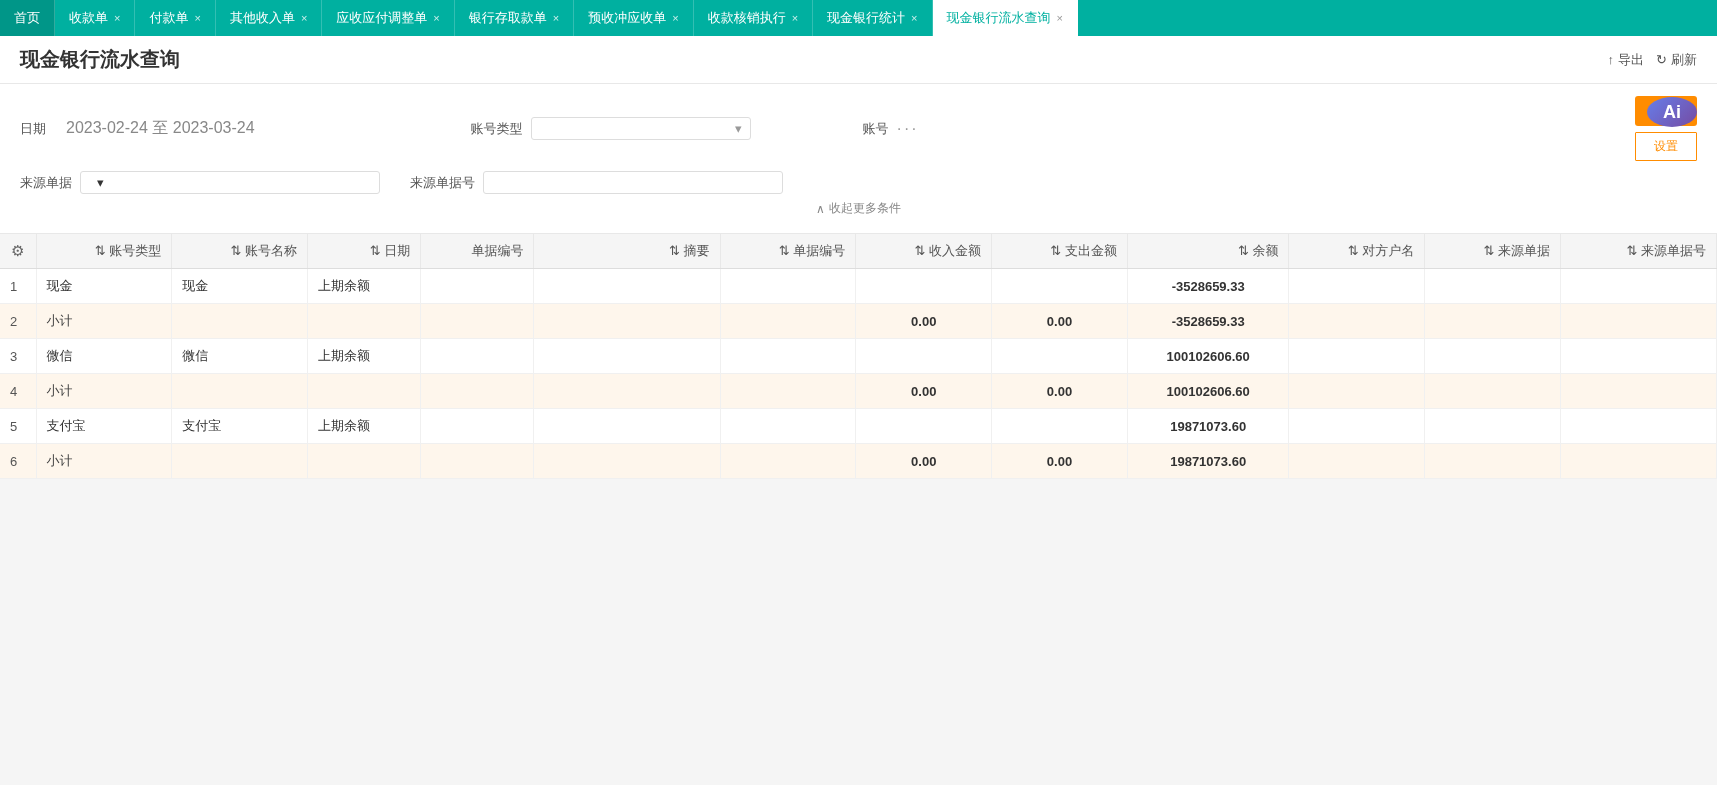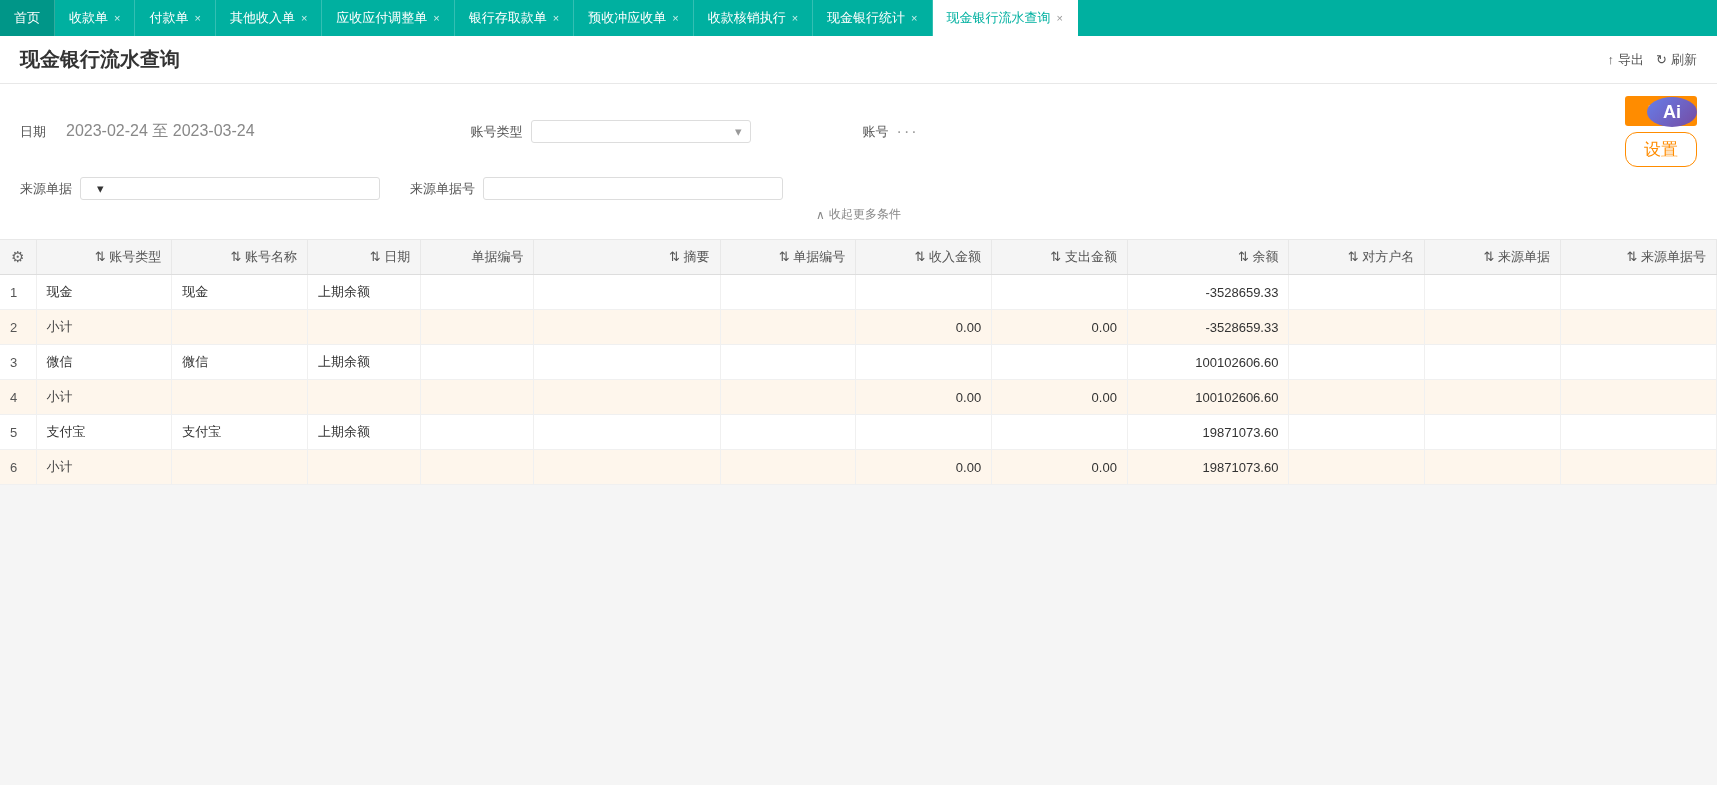--- a/index.html
+++ b/index.html
@@ -134,24 +134,24 @@
       border: none;
       border-radius: 3px;
       padding: 6px 18px;
       cursor: pointer;
       font-size: 13px;
     }
     .btn-setting {
       background: #fff;
       color: #ff8c00;
       border: 1px solid #ff8c00;
-      border-radius: 12px;
+      border-radius: 1px;
       padding: 5px 18px;
       cursor: pointer;
-      font-size: 17px;
+      font-size: 12px;
     }
     .filter-source-row {
       display: flex;
       align-items: center;
       gap: 30px;
     }
     .source-field {
       display: flex;
       align-items: center;
       gap: 8px;
@@ -225,21 +225,22 @@
       white-space: nowrap;
       border-right: 1px solid #f0f0f0;
     }
     tbody td.num-col {
       color: #555;
     }
     tbody td.orange-text {
       color: #404040;
     }
     tbody td.amount-col {
-      text-align: right;
+      text-align: center;
+      font-weight: bold;
     }
     .gear-icon {
       cursor: pointer;
       color: #666;
       font-size: 15px;
     }
     .ai-badge {
       position: fixed;
       right: 20px;
       top: 97px;

